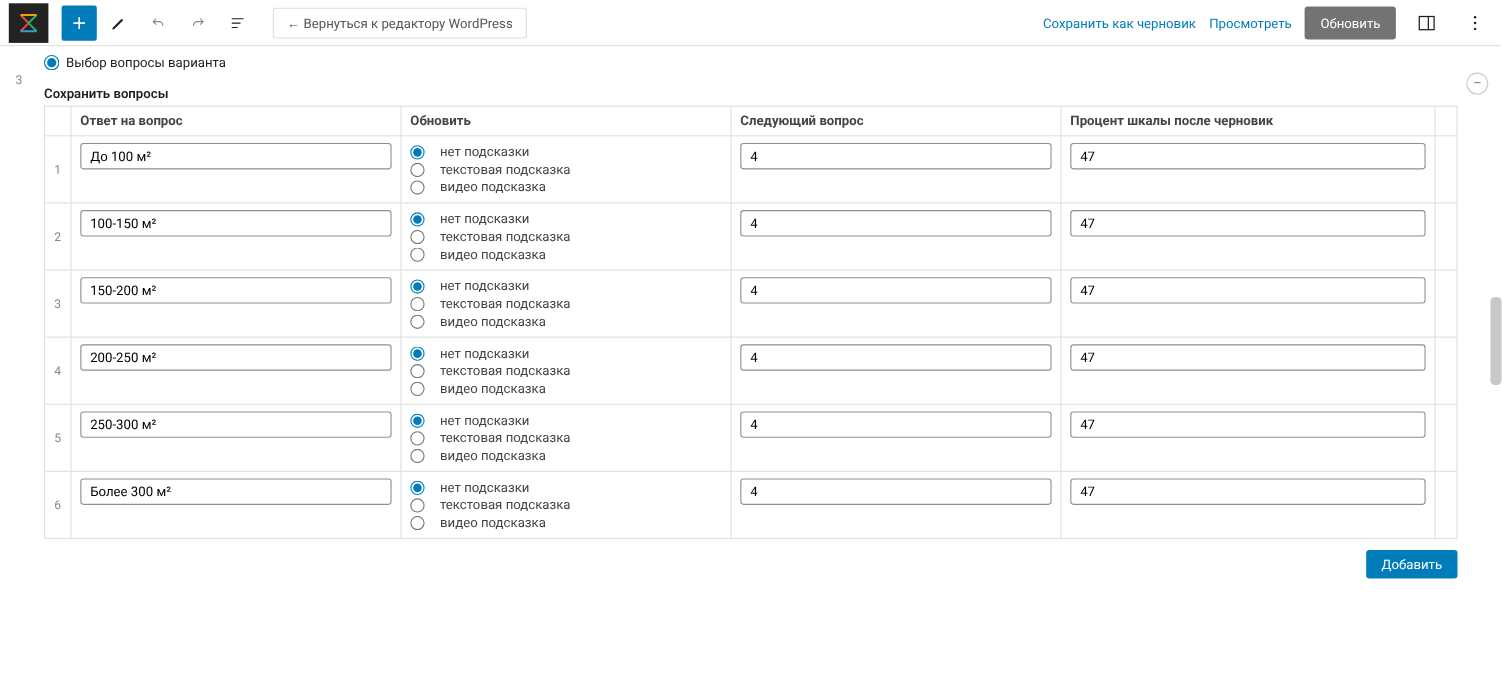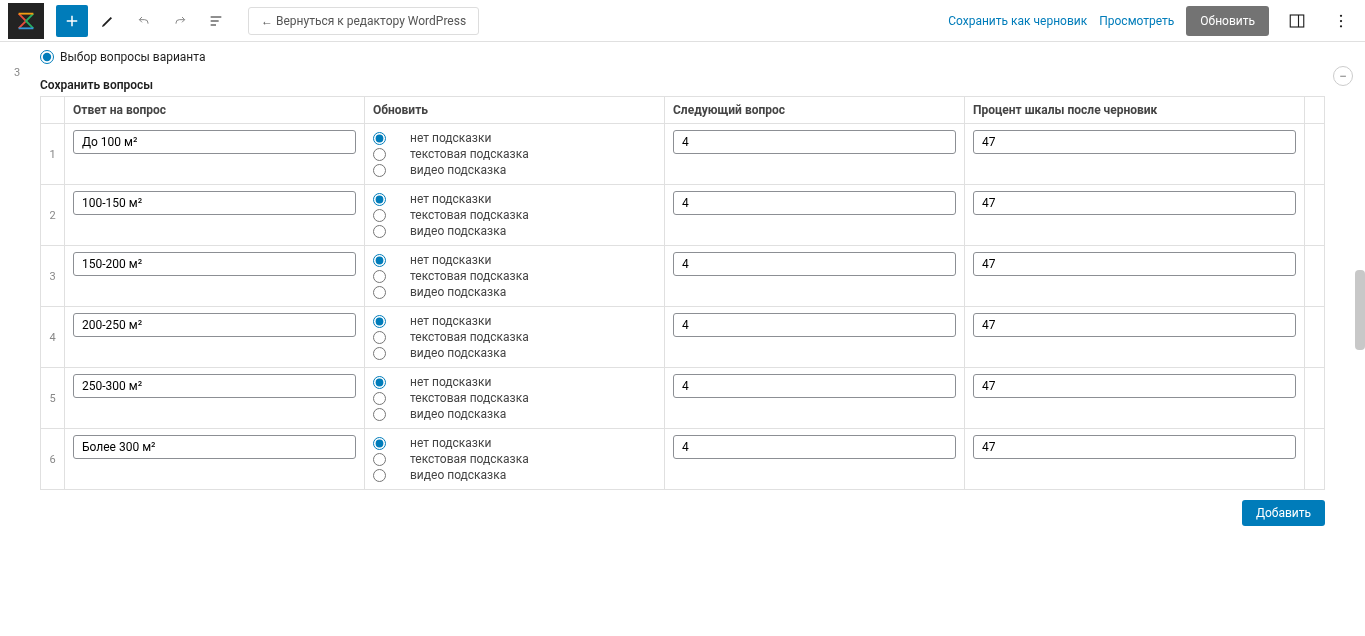--- a/index.html
+++ b/index.html
@@ -22,21 +22,21 @@
 .radio-group{margin-bottom:12px}
 .radio-row{display:flex;align-items:center;gap:6px;font-size:12px;padding:2px 0;cursor:pointer}
 .radio-row input[type=radio]{accent-color:#007cba;width:14px;height:14px;cursor:pointer}
 .subtitle{font-size:12px;font-weight:600;margin:10px 0 4px}
 table{width:100%;border-collapse:collapse;font-size:12px}
 th,td{border:1px solid #e0e0e0;padding:6px 8px;text-align:left;vertical-align:top}
 th{font-weight:700;color:#444;background:#fff}
 th.rownum,td.rownum{width:24px;text-align:center;color:#888;vertical-align:middle;font-size:11px;background:#fff}
 th.tail,td.tail{width:20px}
 .txt-input{width:100%;padding:4px 8px;border:1px solid #8c8f94;border-radius:3px;font-size:12px;background:#fff}
-.hint-radios label{display:flex;align-items:center;gap:24px;font-size:12px;padding:1px 0;cursor:pointer;color:#444}
+.hint-radios label{display:flex;align-items:center;gap:14px;font-size:12px;padding:1px 0;cursor:pointer;color:#444}
 .hint-radios input[type=radio]{accent-color:#007cba;width:13px;height:13px;cursor:pointer}
 .add-row{text-align:right;margin-top:10px}
 .add-btn{background:#007cba;color:#fff;border:none;padding:6px 14px;font-size:12px;border-radius:3px;cursor:pointer}
 .scrollhint{position:absolute;right:0;top:270px;width:10px;height:80px;background:#c8c8c8;border-radius:4px}
 .col-answer{width:300px}
 .col-hint{width:300px}
 .col-next{width:300px}
 .col-percent{width:auto}
 </style>
 </head>

